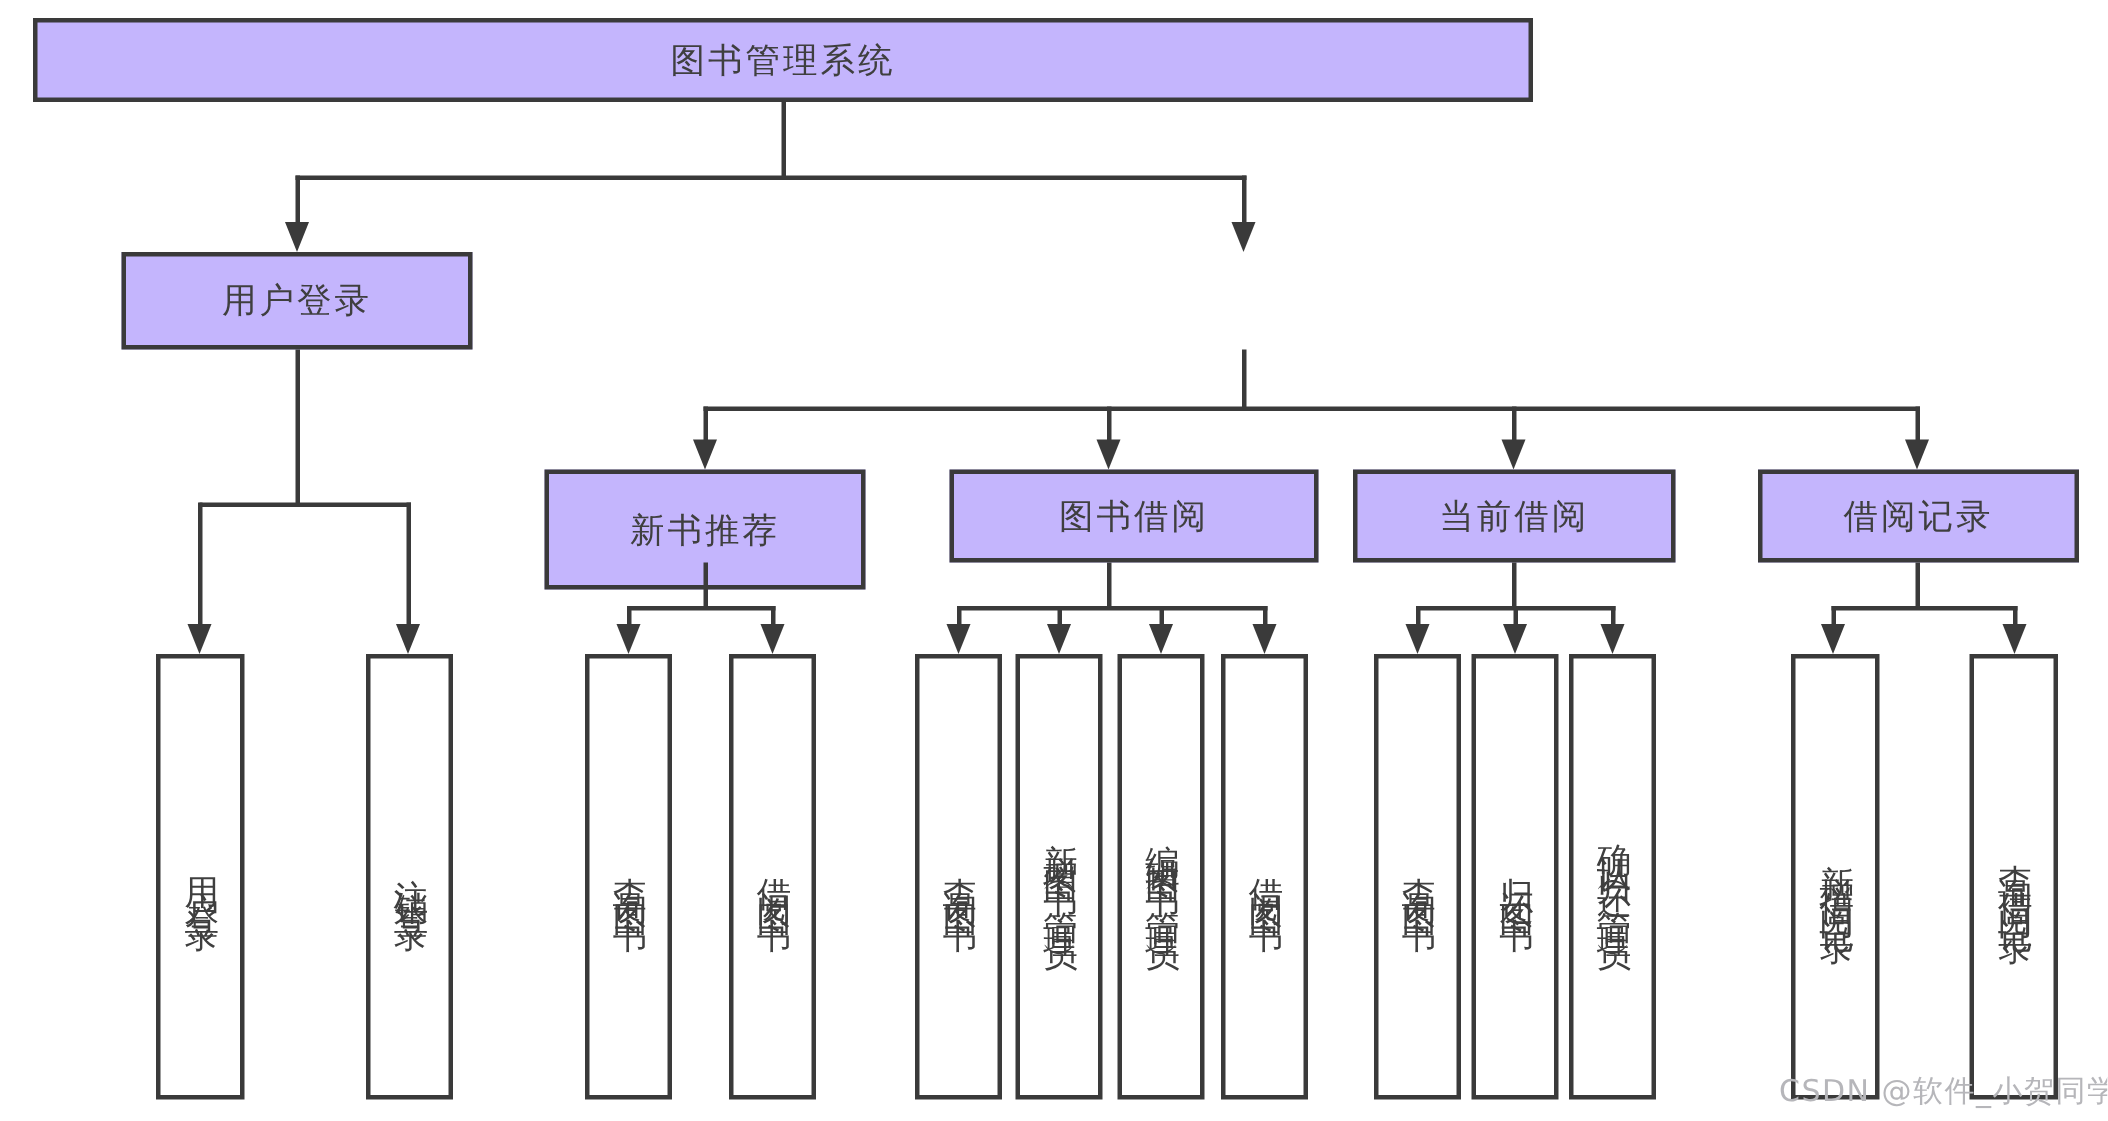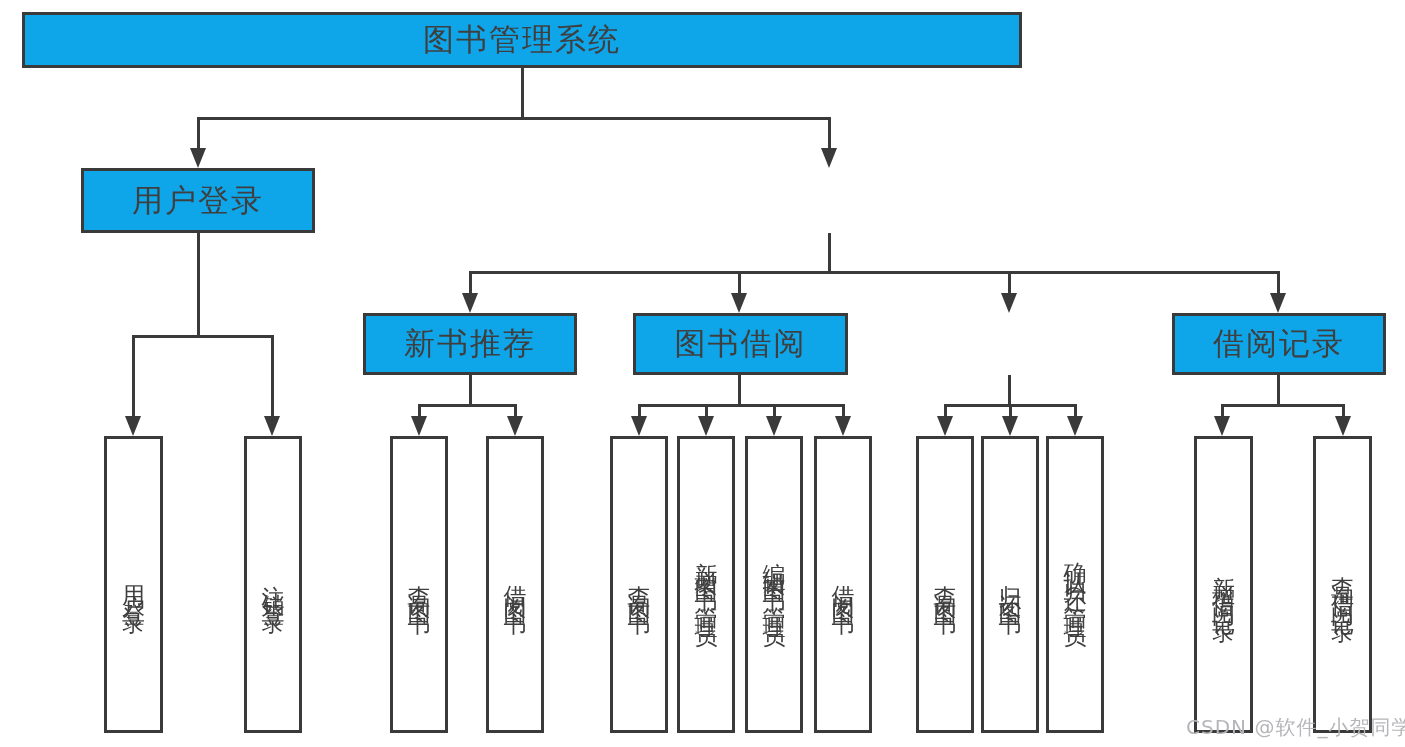--- a/index.html
+++ b/index.html
@@ -10,22 +10,22 @@
   }
   html,body{margin:0;padding:0;background:var(--background);}
   .stage{
     position:relative;width:1405px;height:747px;overflow:hidden;
     background:var(--background);
     font-family:"DejaVu Sans","Liberation Sans",sans-serif;
     color:var(--text);
   }
   .hnode{
     position:absolute;box-sizing:border-box;border:3px solid var(--line);
-    background:#0ea5e9;display:flex;align-items:center;justify-content:center;
-    font-size:31px;letter-spacing:2px;white-space:nowrap;
+    background:#c4b5fd;display:flex;align-items:center;justify-content:center;
+    font-size:23px;letter-spacing:2px;white-space:nowrap;
   }
   .vnode{
     position:absolute;box-sizing:border-box;border:3px solid var(--line);
     background:#fff;display:flex;align-items:center;justify-content:center;
   }
   .vt{
     writing-mode:vertical-rl;text-orientation:mixed;
     font-size:23px;letter-spacing:9px;line-height:1;white-space:nowrap;
   }
   .vl{position:absolute;width:3px;background:var(--line);}
@@ -67,22 +67,23 @@
   <div class="hl" style="left:469px;top:271px;width:811px"></div>
   <div class="vl" style="left:469px;top:271px;height:25px"></div>
   <div class="ah" style="left:462px;top:293px"></div>
   <div class="vl" style="left:738px;top:271px;height:25px"></div>
   <div class="ah" style="left:731px;top:293px"></div>
   <div class="vl" style="left:1008px;top:271px;height:25px"></div>
   <div class="ah" style="left:1001px;top:293px"></div>
   <div class="vl" style="left:1277px;top:271px;height:25px"></div>
   <div class="ah" style="left:1270px;top:293px"></div>
 
-  <div class="hnode" style="left:363px;top:313px;width:214px;height:62px">新书推荐</div>
-  <div class="hnode" style="left:633px;top:313px;width:215px;height:62px">图书借阅</div>
+  <div class="hnode" style="left:363px;top:313px;width:214px;height:80px">新书推荐</div>
+  <div class="hnode" style="left:633px;top:313px;width:246px;height:62px">图书借阅</div>
+  <div class="hnode" style="left:902px;top:313px;width:215px;height:62px">当前借阅</div>
   <div class="hnode" style="left:1172px;top:313px;width:214px;height:62px">借阅记录</div>
 
   <div class="vl" style="left:469px;top:375px;height:31px"></div>
   <div class="vl" style="left:738px;top:375px;height:31px"></div>
   <div class="vl" style="left:1008px;top:375px;height:31px"></div>
   <div class="vl" style="left:1277px;top:375px;height:31px"></div>
 
   <div class="hl" style="left:418px;top:404px;width:99px"></div>
   <div class="hl" style="left:638px;top:404px;width:207px"></div>
   <div class="hl" style="left:944px;top:404px;width:133px"></div>

